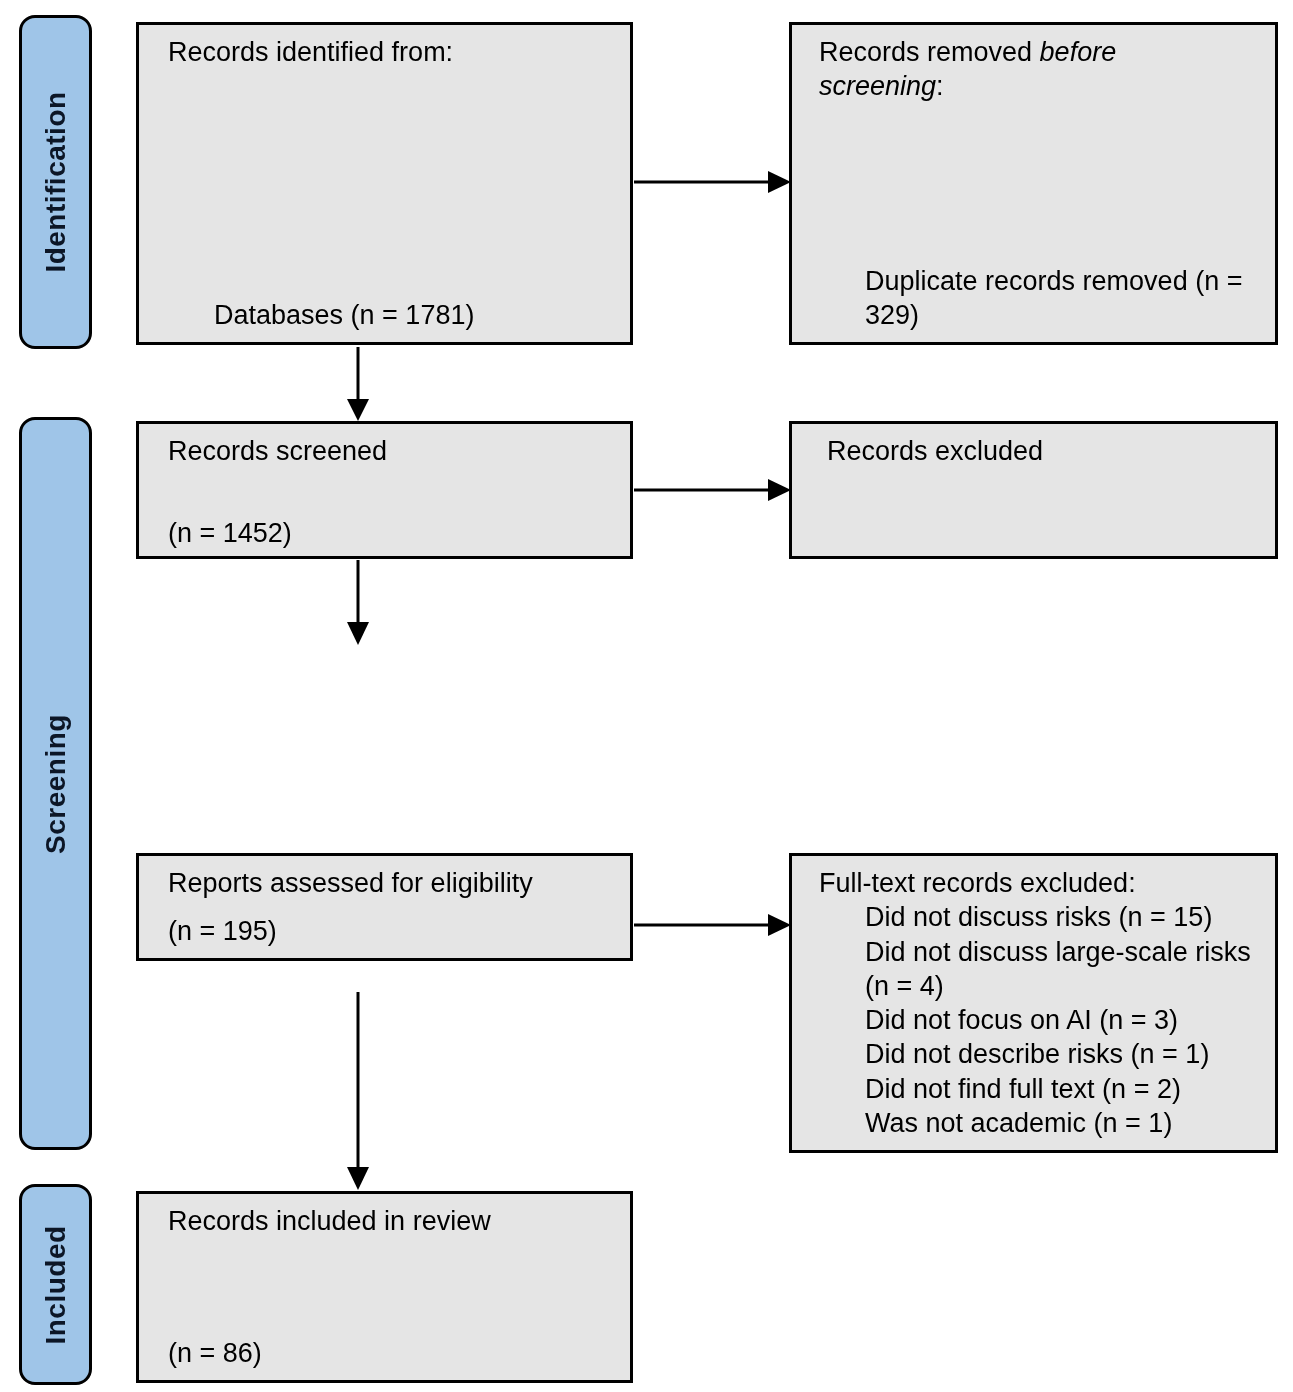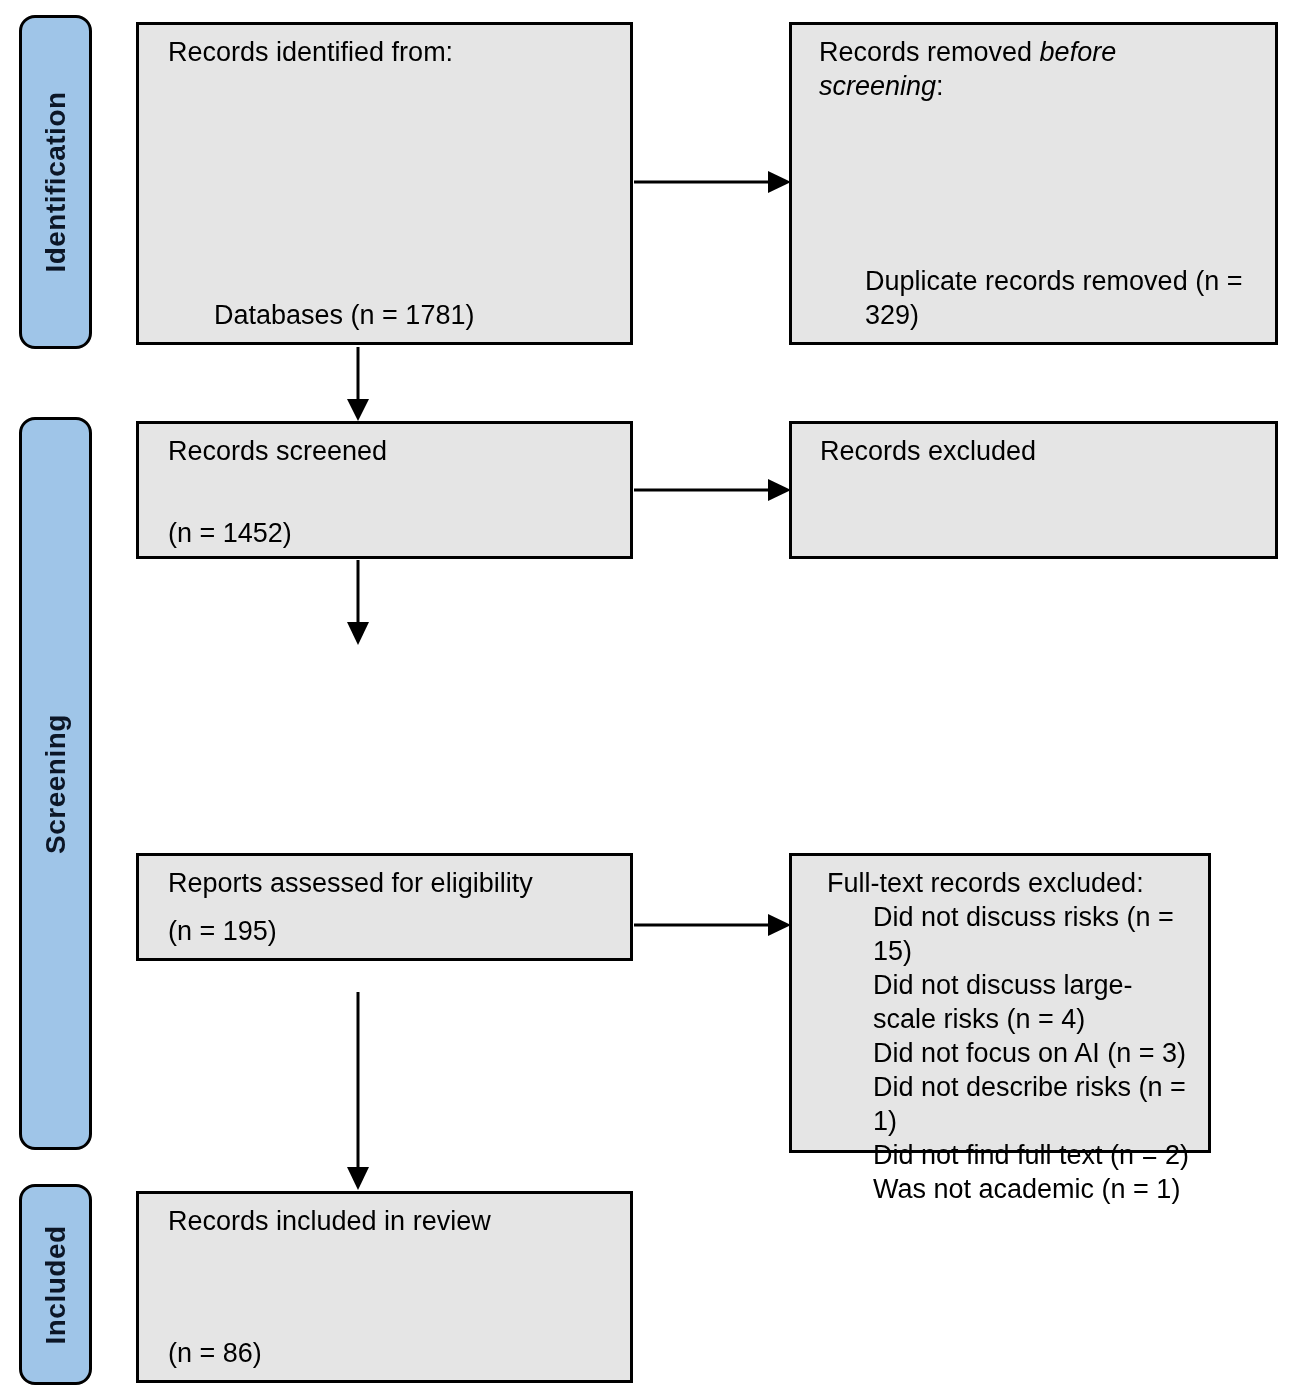--- a/index.html
+++ b/index.html
@@ -52,23 +52,23 @@
     justify-content: space-between;
     font-size: 27px;
     line-height: 34px;
     color: #000000;
     padding: 10px 16px 10px 29px;
   }
   .fbox .sub { padding-left: 46px; }
   .b1 { left: 136px; top: 22px;   width: 497px; height: 323px; }
   .b2 { left: 789px; top: 22px;   width: 489px; height: 323px; padding-left: 27px; }
   .b3 { left: 136px; top: 421px;  width: 497px; height: 138px; gap: 48px; }
-  .b4 { left: 789px; top: 421px;  width: 489px; height: 138px; padding-left: 28px; }
+  .b4 { left: 789px; top: 421px;  width: 489px; height: 138px; padding-left: 35px; }
   .b5 { left: 136px; top: 853px;  width: 497px; height: 108px; }
-  .b6 { left: 789px; top: 853px;  width: 422px; height: 300px; padding-left: 35px; }
+  .b6 { left: 789px; top: 853px;  width: 489px; height: 300px; padding-left: 27px; }
   .b7 { left: 136px; top: 1191px; width: 497px; height: 192px; }
   .tab-identification { top: 15px;   height: 334px; }
   .tab-screening      { top: 417px;  height: 733px; }
   .tab-included       { top: 1184px; height: 201px; }
   .arrow-layer line    { stroke: #000000; stroke-width: 3px; }
   .arrow-layer polygon { fill: #000000; }
 </style>
 </head>
 <body>
 

